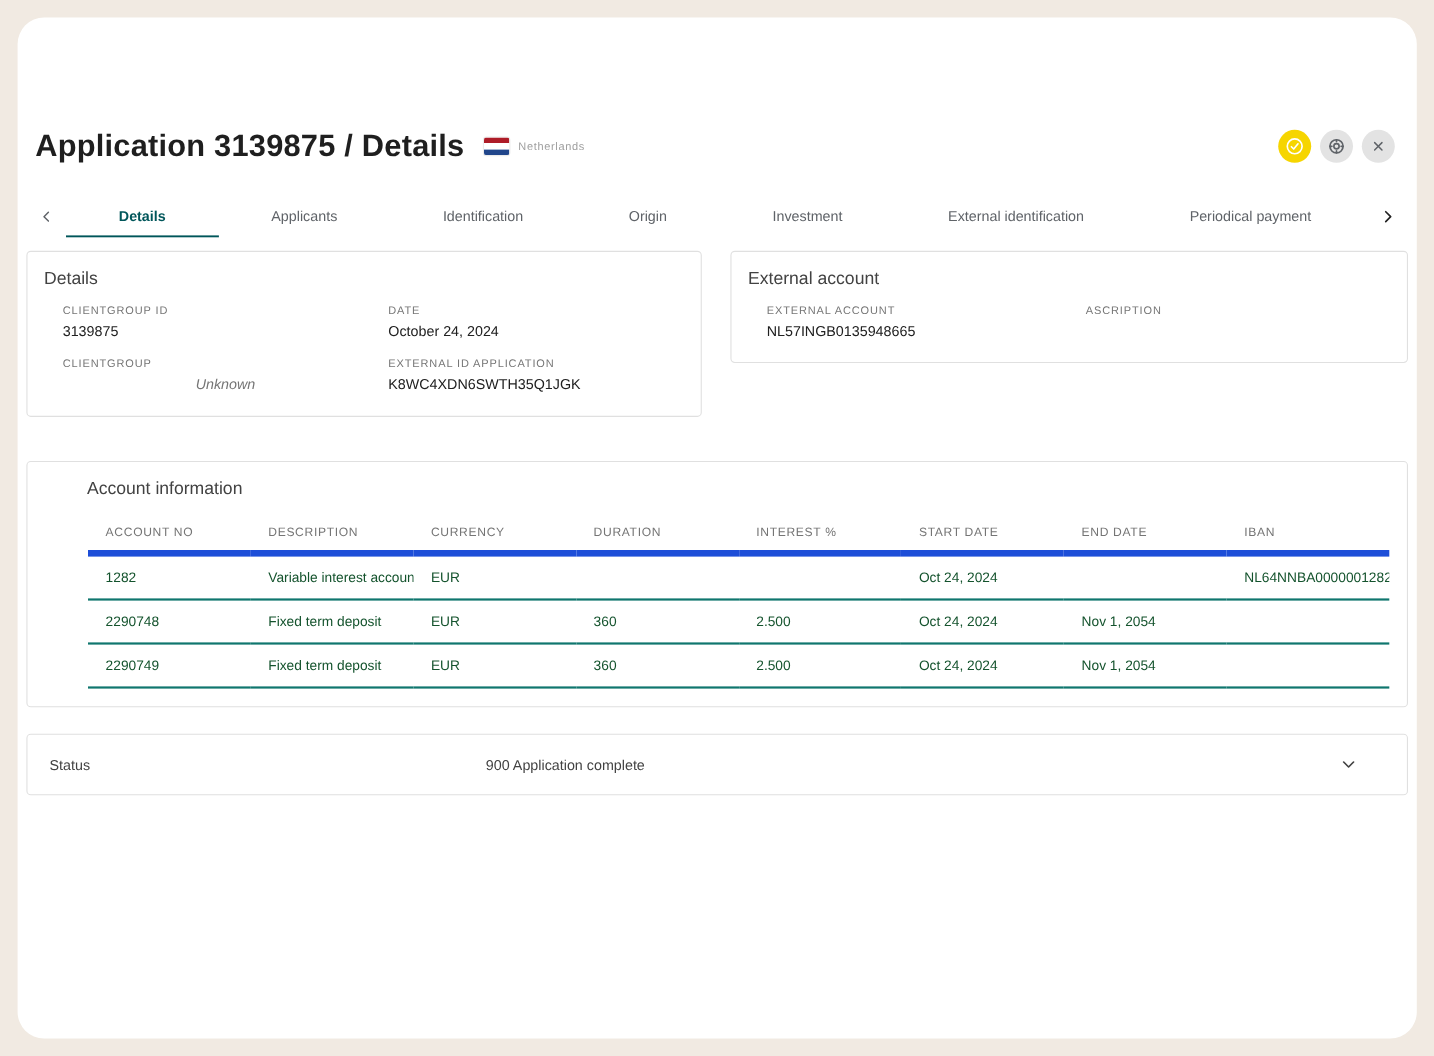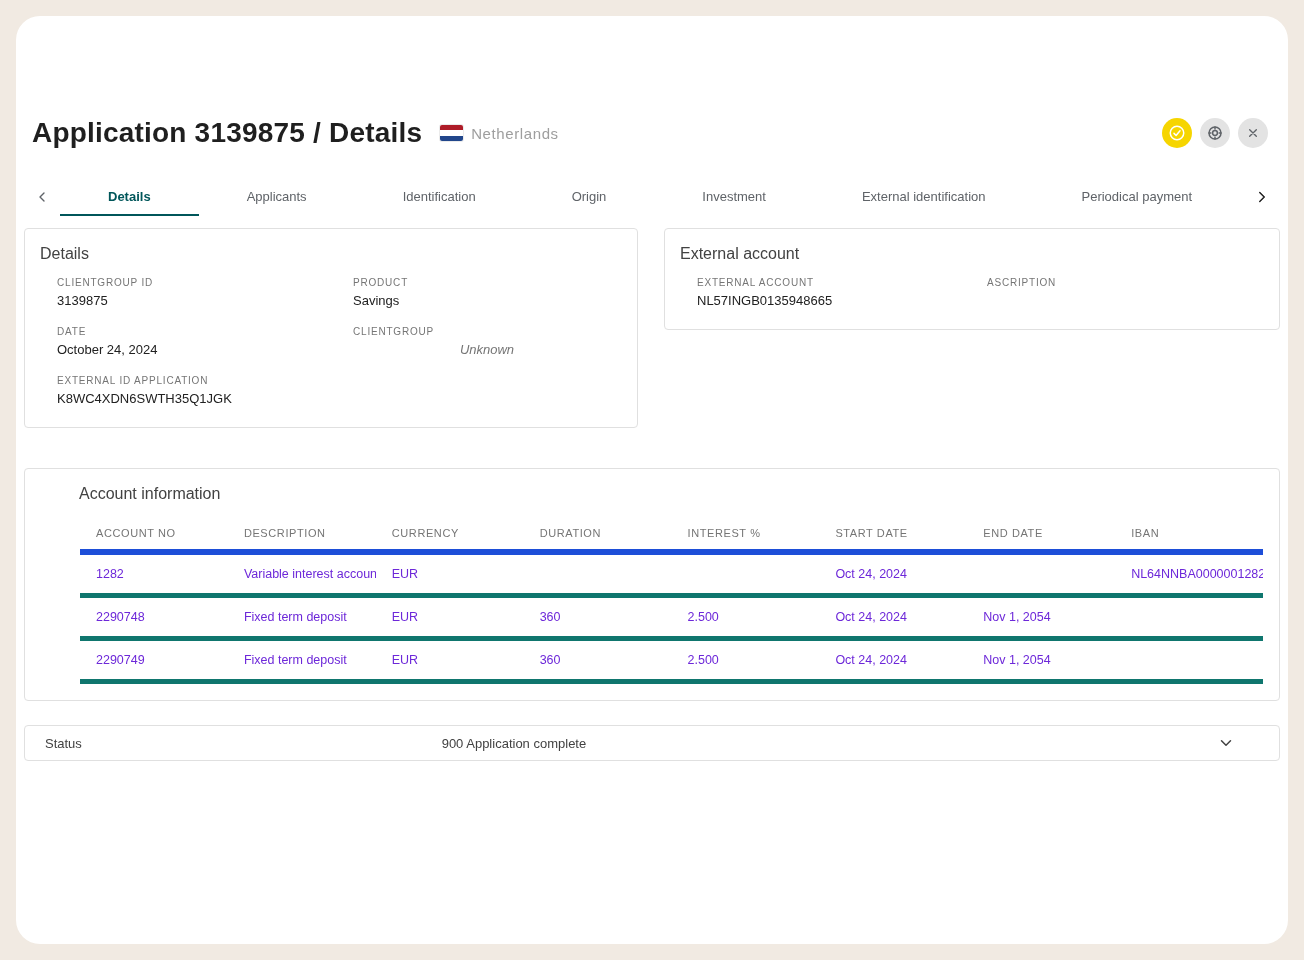--- a/index.html
+++ b/index.html
@@ -37,21 +37,21 @@
     flex-direction: column;
     margin-left: 18px;
     border-radius: 2px;
     overflow: hidden;
     box-shadow: 0 0 0 1px rgba(0,0,0,0.08);
     flex-shrink: 0;
   }
   .flag span { flex: 1; }
   .country-label {
     margin-left: 8px;
-    font-size: 15px;
+    font-size: 10px;
     color: #9e9e9e;
     letter-spacing: 0.6px;
   }
   .header-actions {
     margin-left: auto;
     display: flex;
     align-items: center;
     gap: 8px;
   }
   .circle-btn {
@@ -170,29 +170,29 @@
   }
   th {
     font-size: 11px;
     font-weight: 400;
     color: #757575;
     letter-spacing: 0.6px;
     border-bottom: 6px solid #1d4ed8;
   }
   td {
     font-size: 12.5px;
-    color: #6d28d9;
+    color: #14532d;
     padding-top: 12px;
     padding-bottom: 12px;
-    border-bottom: 5px solid #0f766e;
+    border-bottom: 2px solid #0f766e;
   }
   
   .status-bar {
     margin-top: 24px;
-    height: 36px;
+    height: 56px;
     display: grid;
     grid-template-columns: 1fr 1fr 1fr 36px;
     align-items: center;
     padding: 0 8px 0 20px;
     cursor: pointer;
   }
   .status-bar span { font-size: 13px; color: #424242; }
   .status-bar .chev { display: flex; justify-content: flex-end; }
 </style>
 </head>
@@ -257,24 +257,20 @@
     <div class="cards-row">
 
       <section class="card details-card">
         <h2>Details</h2>
         <div class="field-grid">
           <div class="field">
             <div class="field-label">CLIENTGROUP ID</div>
             <div class="field-value">3139875</div>
           </div>
           <div class="field">
-            <div class="field-label">PRODUCT</div>
-            <div class="field-value">Savings</div>
-          </div>
-          <div class="field">
             <div class="field-label">DATE</div>
             <div class="field-value">October 24, 2024</div>
           </div>
           <div class="field">
             <div class="field-label">CLIENTGROUP</div>
             <div class="field-value italic-muted">Unknown</div>
           </div>
           <div class="field">
             <div class="field-label">EXTERNAL ID APPLICATION</div>
             <div class="field-value">K8WC4XDN6SWTH35Q1JGK</div>

